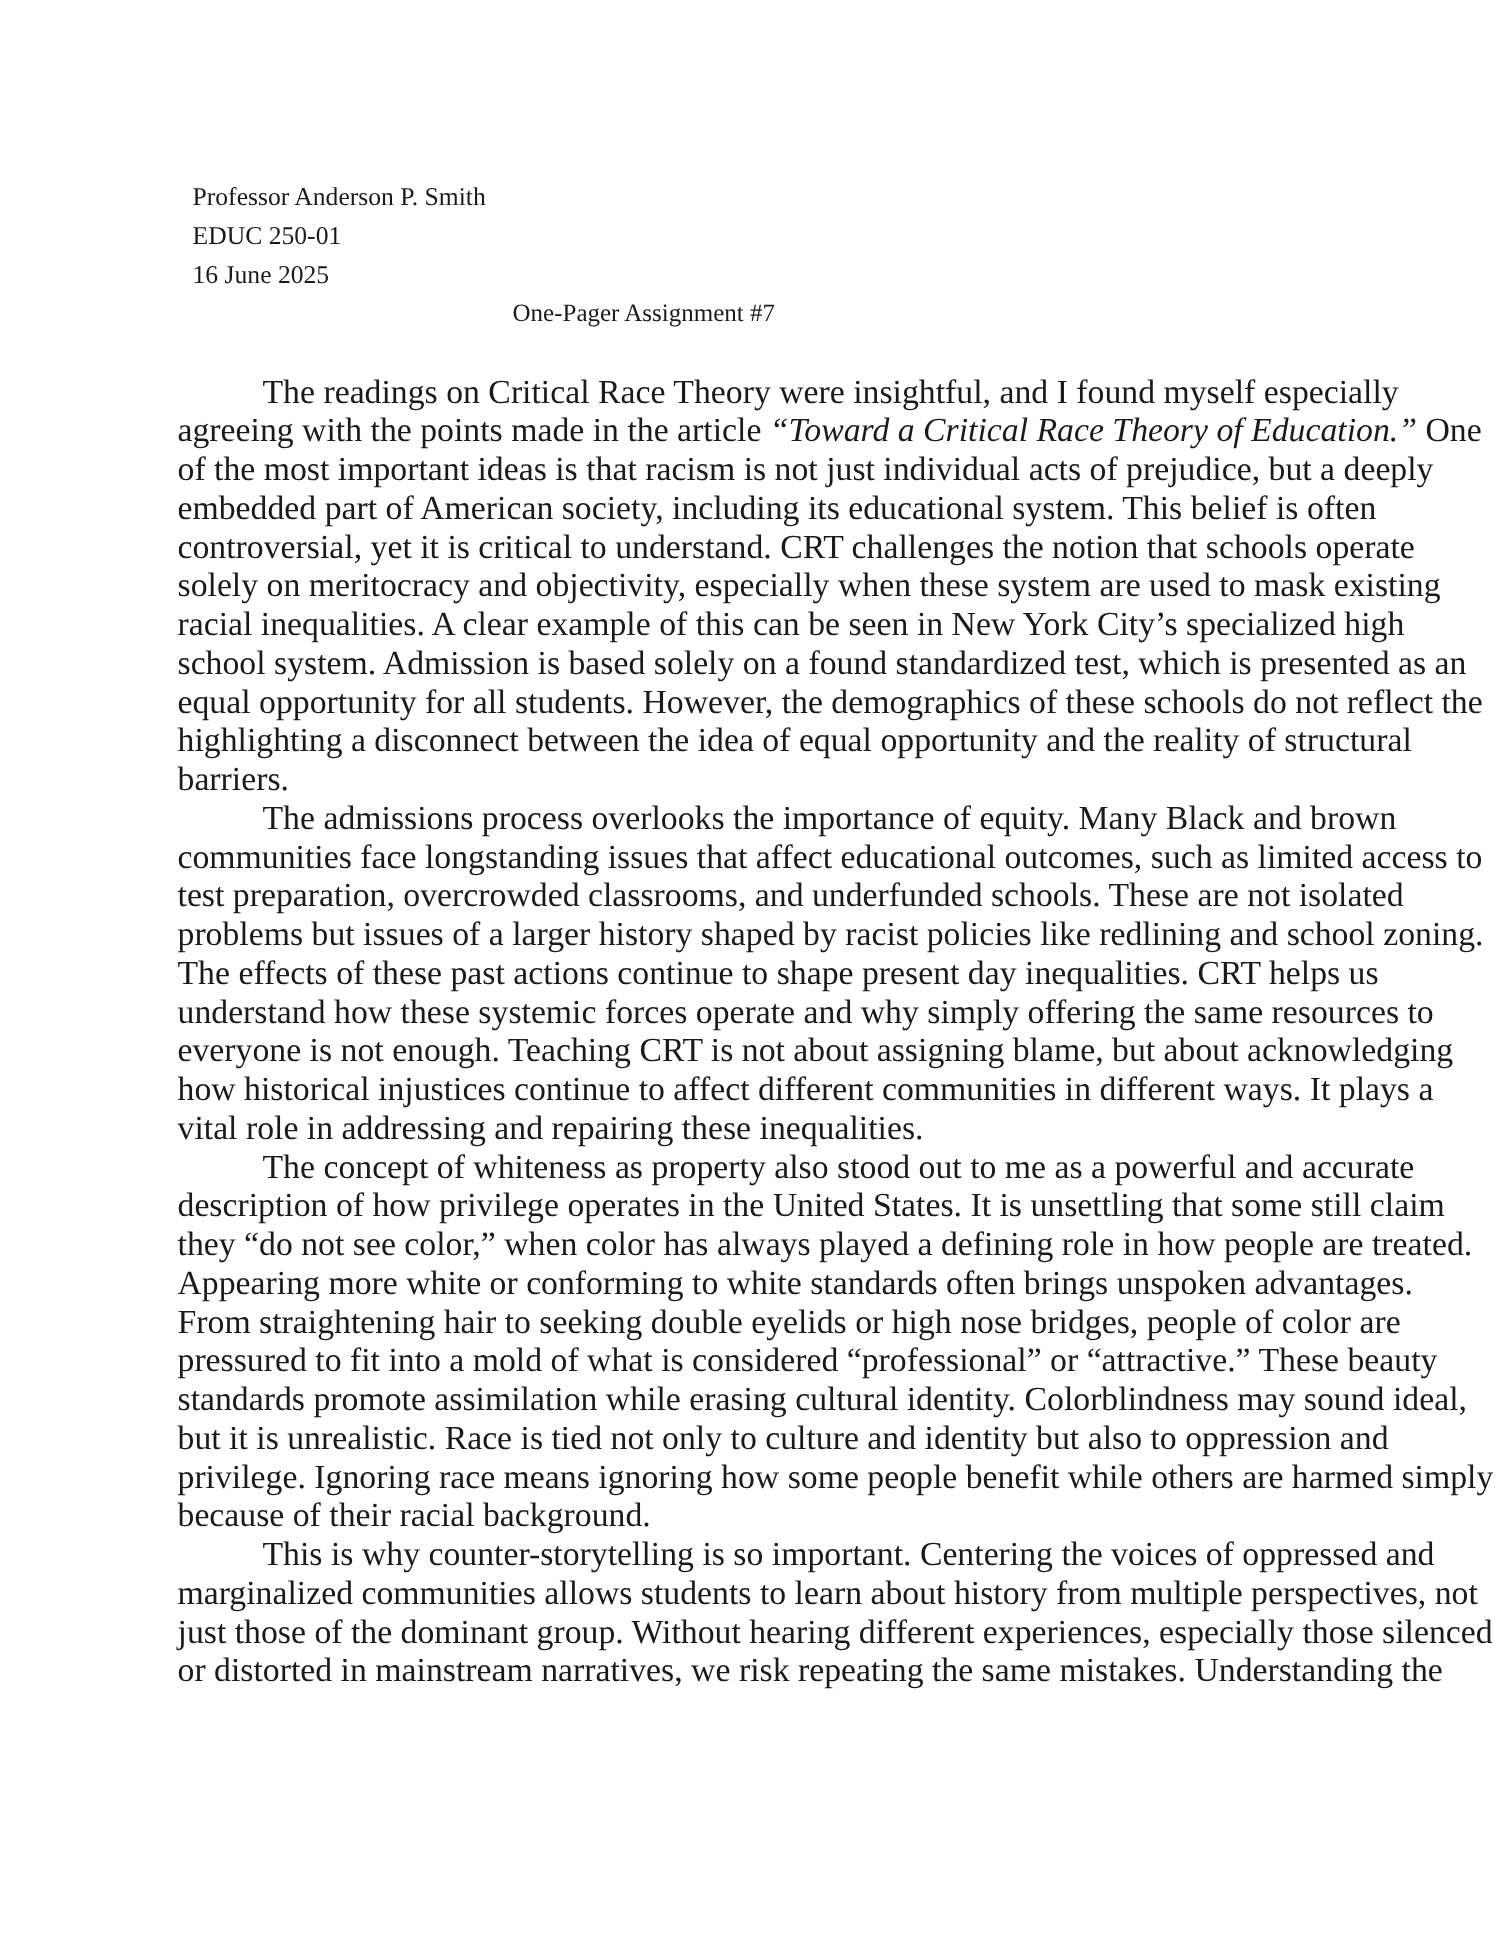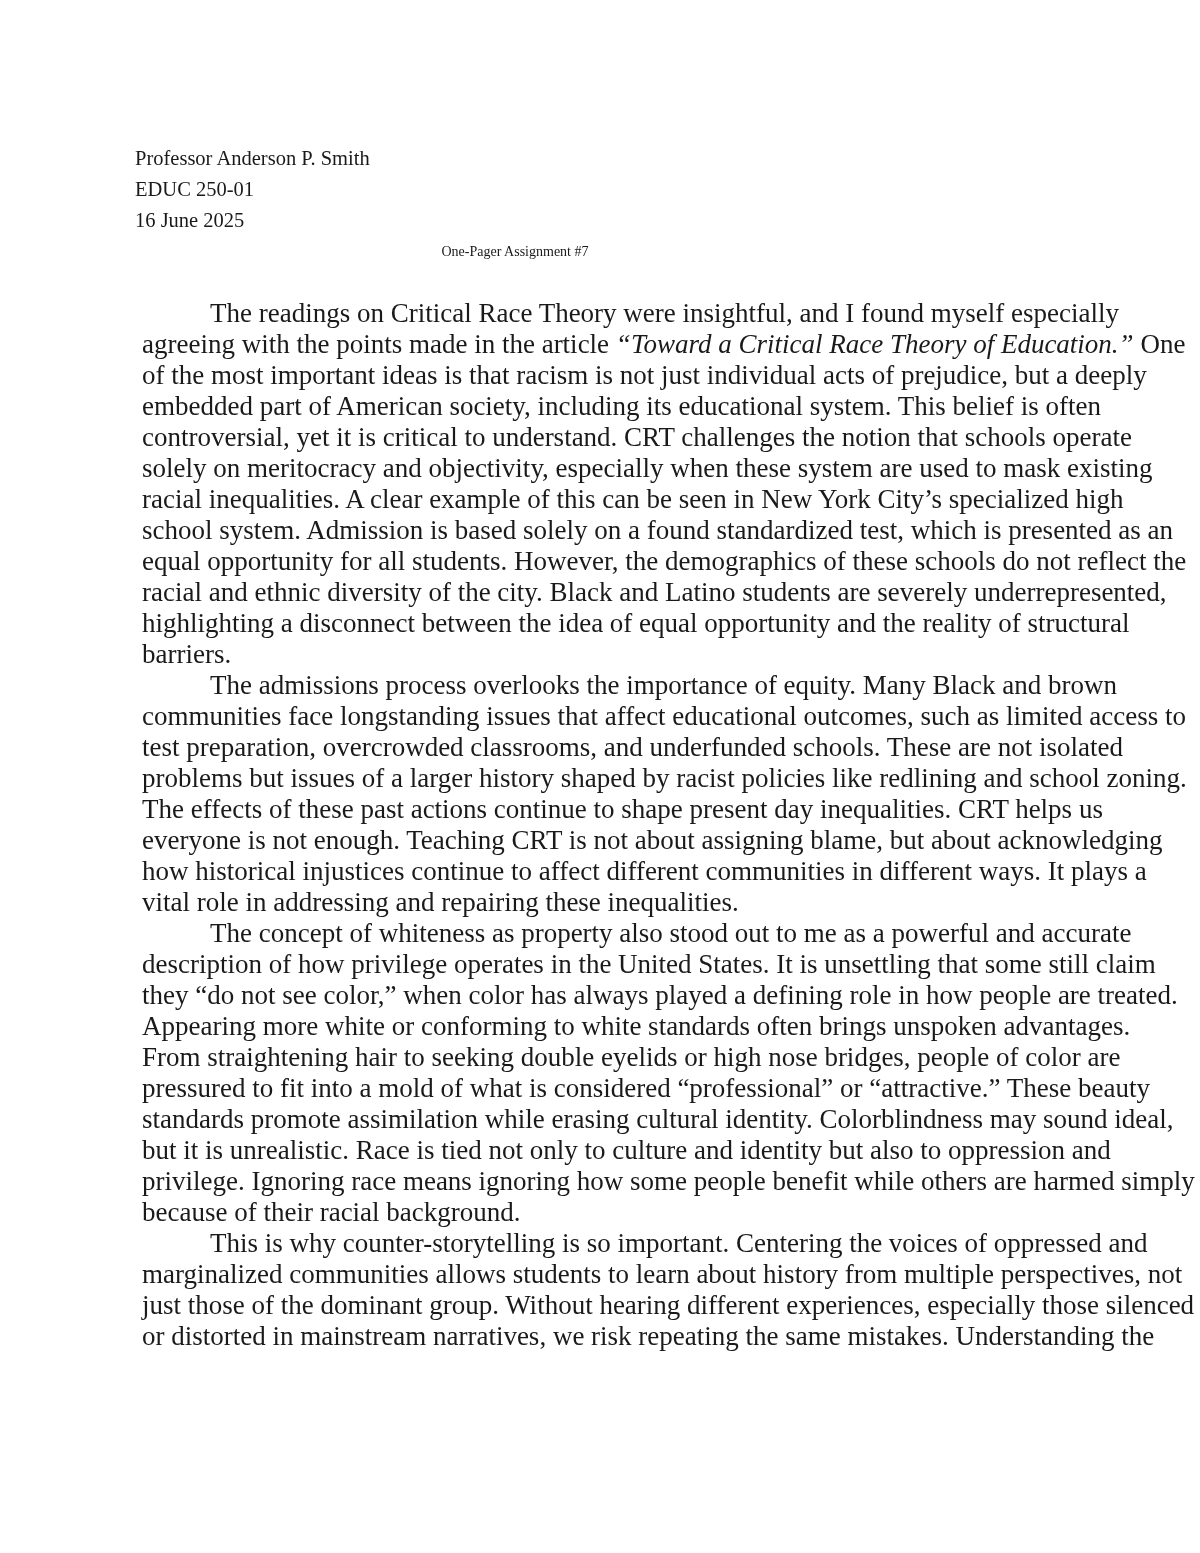--- a/index.html
+++ b/index.html
@@ -2,25 +2,25 @@
 <html><head>
 <meta charset="utf-8">
 <style>
   html, body { margin: 0; padding: 0; background: #ffffff; }
   body {
     width: 1200px; height: 1553px; overflow: hidden; position: relative;
     font-family: "Liberation Serif", "DejaVu Serif", serif;
     color: #1a1a1a;
   }
   .page { position: absolute; left: 0; top: 0; width: 1200px; height: 1553px; background: #fff; }
-  .header-block { position: absolute; left: 135px; top: 143px; }
+  .header-block { position: absolute; left: 154px; top: 143px; }
   .header-line { font-size: 20.5px; line-height: 31px; height: 31px; white-space: nowrap; }
   .doc-title {
     position: absolute; left: 0; width: 1030px; top: 236px;
-    text-align: center; font-size: 14px; line-height: 31px; white-space: nowrap;
+    text-align: center; font-size: 20px; line-height: 31px; white-space: nowrap;
   }
   .doc-body { position: absolute; left: 142px; top: 298px; width: 920px; }
   .line { font-size: 27px; line-height: 31px; height: 31px; white-space: nowrap; }
   .indent { padding-left: 68px; }
   .italic { font-style: italic; font-family: Liberation Serif, serif; }
 </style>
 </head>
 <body>
 
 <div class="page">
@@ -37,31 +37,31 @@
     <div class="paragraph">
       <div class="line indent">The readings on Critical Race Theory were insightful, and I found myself especially</div>
       <div class="line"><span>agreeing with the points made in the article </span><span class="italic">“Toward a Critical Race Theory of Education.”</span><span> One</span></div>
       <div class="line">of the most important ideas is that racism is not just individual acts of prejudice, but a deeply</div>
       <div class="line">embedded part of American society, including its educational system. This belief is often</div>
       <div class="line">controversial, yet it is critical to understand. CRT challenges the notion that schools operate</div>
       <div class="line">solely on meritocracy and objectivity, especially when these system are used to mask existing</div>
       <div class="line">racial inequalities. A clear example of this can be seen in New York City’s specialized high</div>
       <div class="line">school system. Admission is based solely on a found standardized test, which is presented as an</div>
       <div class="line">equal opportunity for all students. However, the demographics of these schools do not reflect the</div>
-      <div class="line">racial and ethnic diversity of the city. Black and Latino students are severely underrepresented,</div>
       <div class="line">highlighting a disconnect between the idea of equal opportunity and the reality of structural</div>
       <div class="line">barriers.</div>
     </div>
 
     <div class="paragraph">
       <div class="line indent">The admissions process overlooks the importance of equity. Many Black and brown</div>
       <div class="line">communities face longstanding issues that affect educational outcomes, such as limited access to</div>
       <div class="line">test preparation, overcrowded classrooms, and underfunded schools. These are not isolated</div>
       <div class="line">problems but issues of a larger history shaped by racist policies like redlining and school zoning.</div>
       <div class="line">The effects of these past actions continue to shape present day inequalities. CRT helps us</div>
+      <div class="line">understand how these systemic forces operate and why simply offering the same resources to</div>
       <div class="line">everyone is not enough. Teaching CRT is not about assigning blame, but about acknowledging</div>
       <div class="line">how historical injustices continue to affect different communities in different ways. It plays a</div>
       <div class="line">vital role in addressing and repairing these inequalities.</div>
     </div>
 
     <div class="paragraph">
       <div class="line indent">The concept of whiteness as property also stood out to me as a powerful and accurate</div>
       <div class="line">description of how privilege operates in the United States. It is unsettling that some still claim</div>
       <div class="line">they “do not see color,” when color has always played a defining role in how people are treated.</div>
       <div class="line">Appearing more white or conforming to white standards often brings unspoken advantages.</div>

